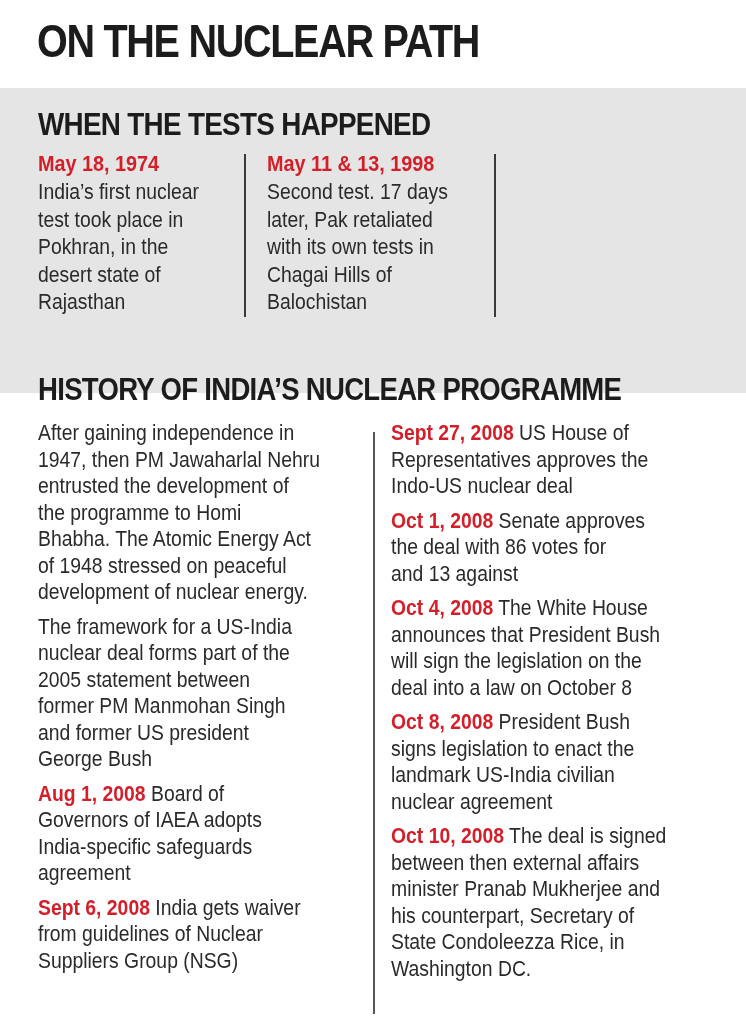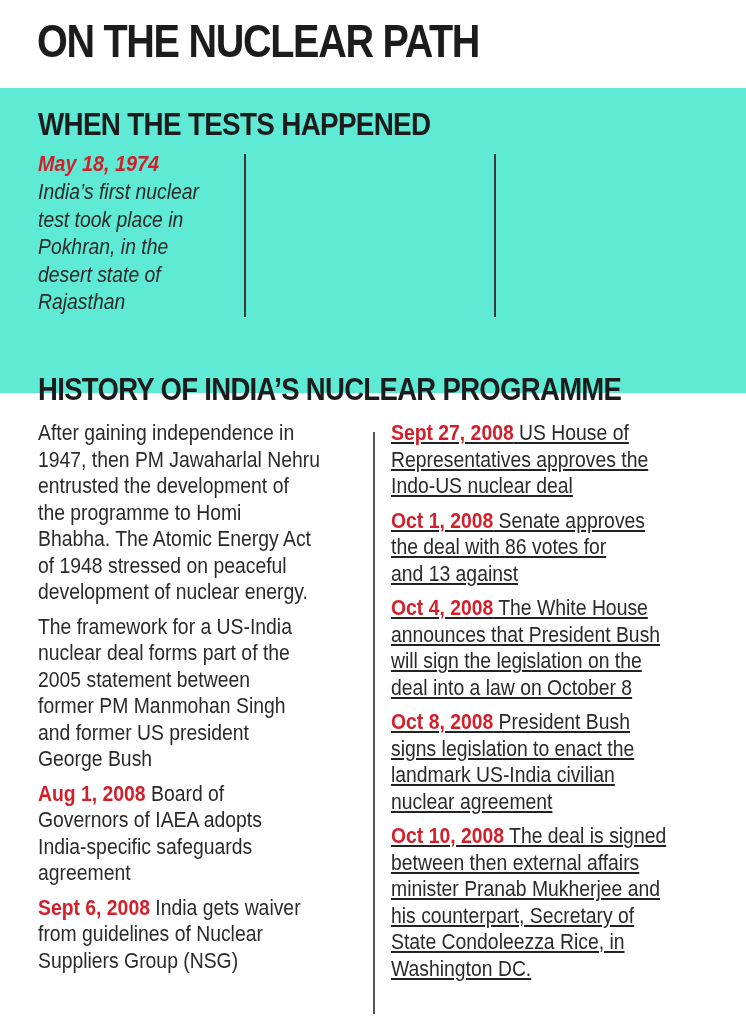--- a/index.html
+++ b/index.html
@@ -9,21 +9,21 @@
   .main-title {
     position: absolute; left: 37px; top: 14px;
     font-family: "Liberation Sans", sans-serif;
     font-weight: bold; font-size: 46px; letter-spacing: -1.5px;
     color: #1c1c1c; transform: scaleX(0.86); transform-origin: left top;
     white-space: nowrap;
   }
 
   .tests-panel {
     position: absolute; left: 0; top: 88px; width: 746px; height: 305px;
-    background: #5eead4;
+    background: #e5e5e5;
   }
   .section-heading {
     font-family: "Liberation Sans", sans-serif; font-weight: bold;
     color: #1c1c1c; white-space: nowrap; transform-origin: left top;
   }
   .tests-heading {
     position: absolute; left: 38px; top: 18px; font-size: 32px;
     letter-spacing: -0.8px; transform: scaleX(0.87);
   }
   .test-col {
@@ -42,51 +42,61 @@
   }
 
   .history-heading {
     position: absolute; left: 38px; top: 371px; font-size: 32px;
     letter-spacing: -0.8px; transform: scaleX(0.86);
   }
   .history-col {
     position: absolute; top: 420px;
   }
   .history-col.left { left: 38px; width: 320px; }
-  .history-col.right { left: 391px; width: 320px; text-decoration: underline; }
+  .history-col.right { left: 391px; width: 320px; }
   .entry {
     font-size: 22px; line-height: 26.5px; color: #2a2a2a;
     transform: scaleX(0.88); transform-origin: left top; width: 370px;
     margin-bottom: 8px;
   }
   .entry .date {
     color: #d31f2a; font-weight: bold;
   }
 </style>
 </head>
 <body>
 
 <div class="main-title">ON THE NUCLEAR PATH</div>
 
 <div class="tests-panel">
   <div class="section-heading tests-heading">WHEN THE TESTS HAPPENED</div>
 
-  <div class="test-col" style="left:38px;font-style:italic;">
+  <div class="test-col" style="left:38px;">
     <div class="test-date">May 18, 1974</div>
     <div class="test-desc">
       <div>India’s first nuclear</div>
       <div>test took place in</div>
       <div>Pokhran, in the</div>
       <div>desert state of</div>
       <div>Rajasthan</div>
     </div>
   </div>
 
   <div class="vdivider" style="left:244px; top:66px; height:163px;"></div>
 
+  <div class="test-col" style="left:267px;">
+    <div class="test-date">May 11 &amp; 13, 1998</div>
+    <div class="test-desc">
+      <div>Second test. 17 days</div>
+      <div>later, Pak retaliated</div>
+      <div>with its own tests in</div>
+      <div>Chagai Hills of</div>
+      <div>Balochistan</div>
+    </div>
+  </div>
 
   <div class="vdivider" style="left:494px; top:66px; height:163px;"></div>
 
 </div>
 
 <div class="section-heading history-heading">HISTORY OF INDIA’S NUCLEAR PROGRAMME</div>
 
 <div class="history-col left">
   <div class="entry">
     <div>After gaining independence in</div>

